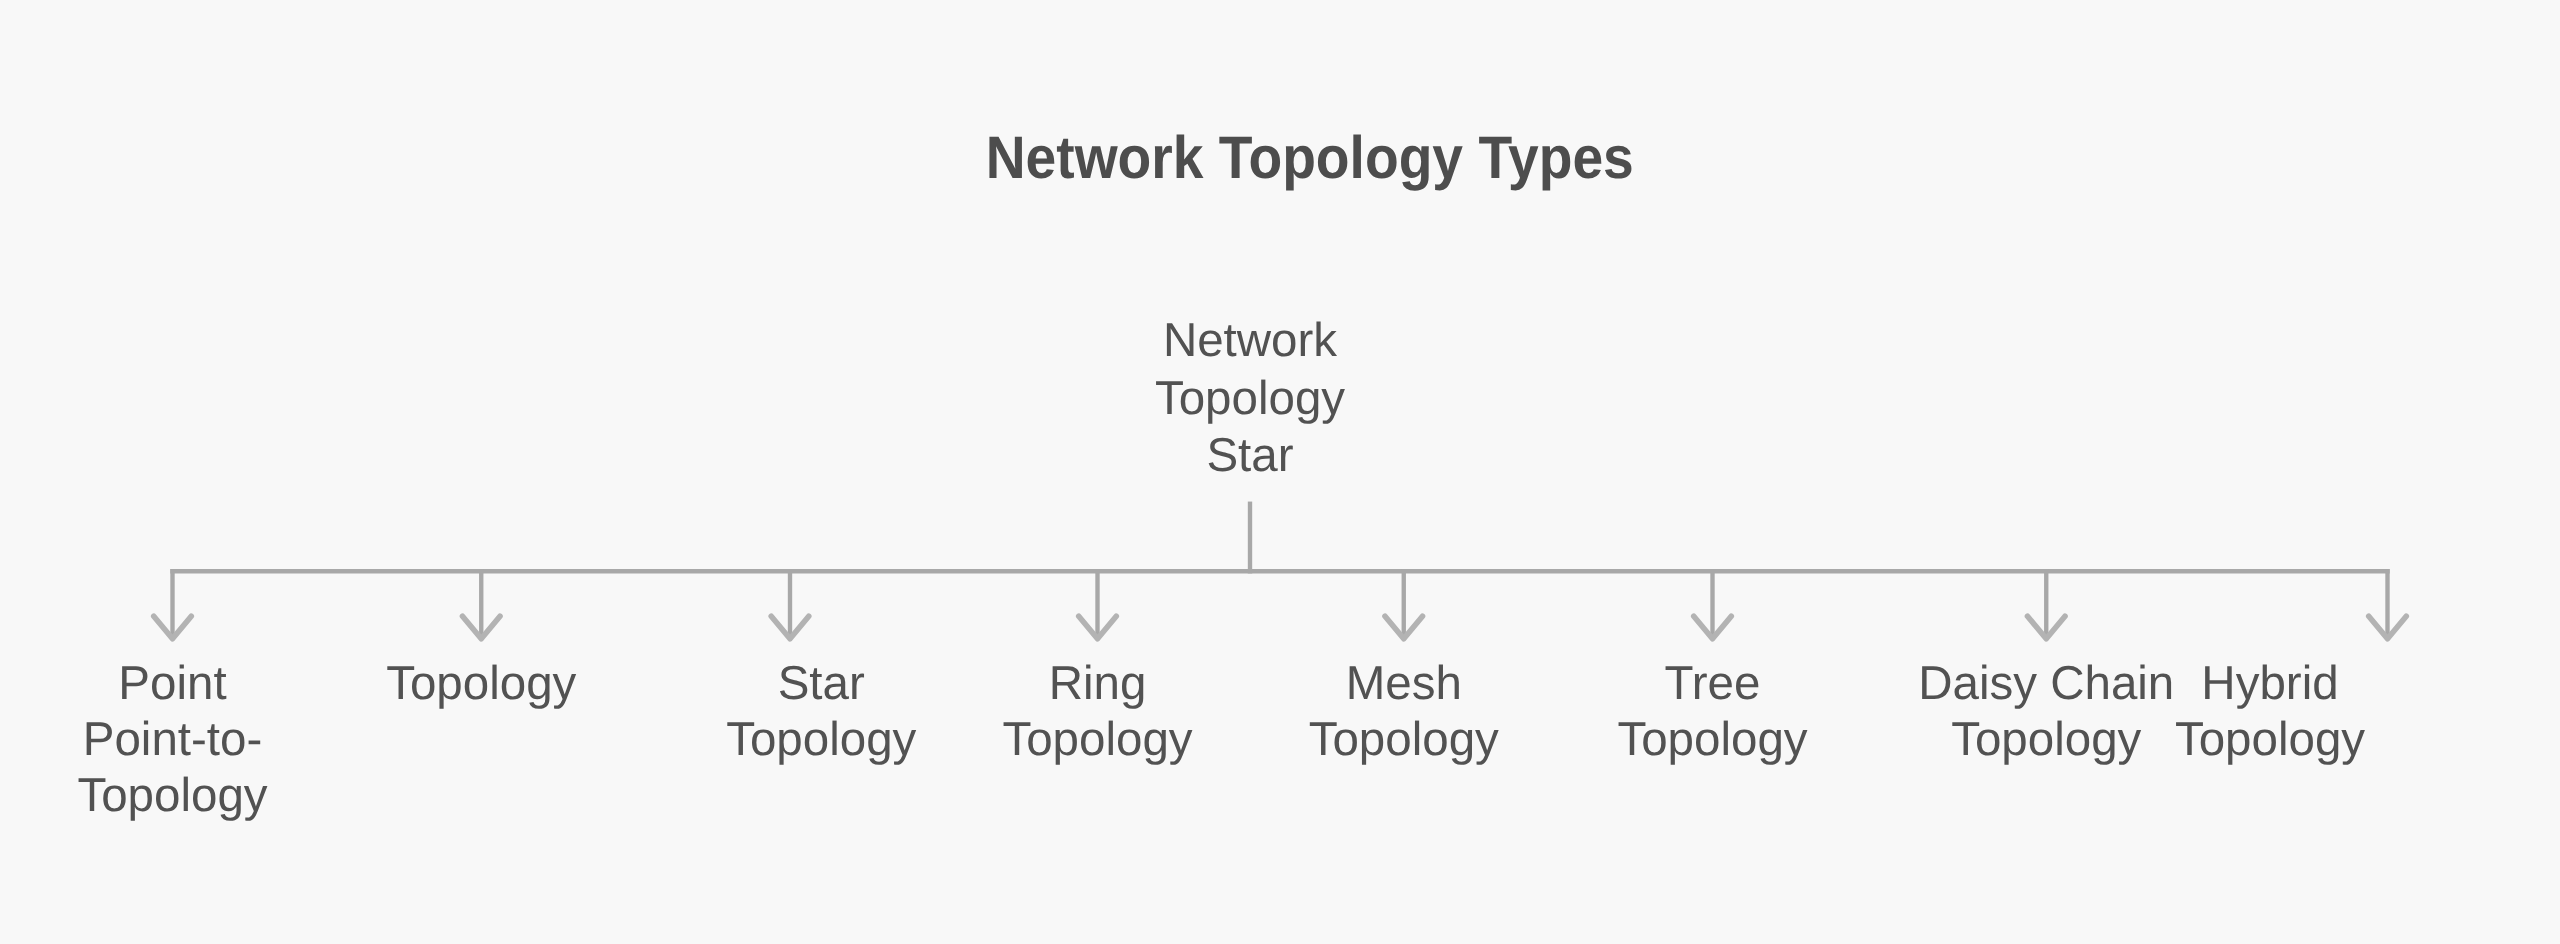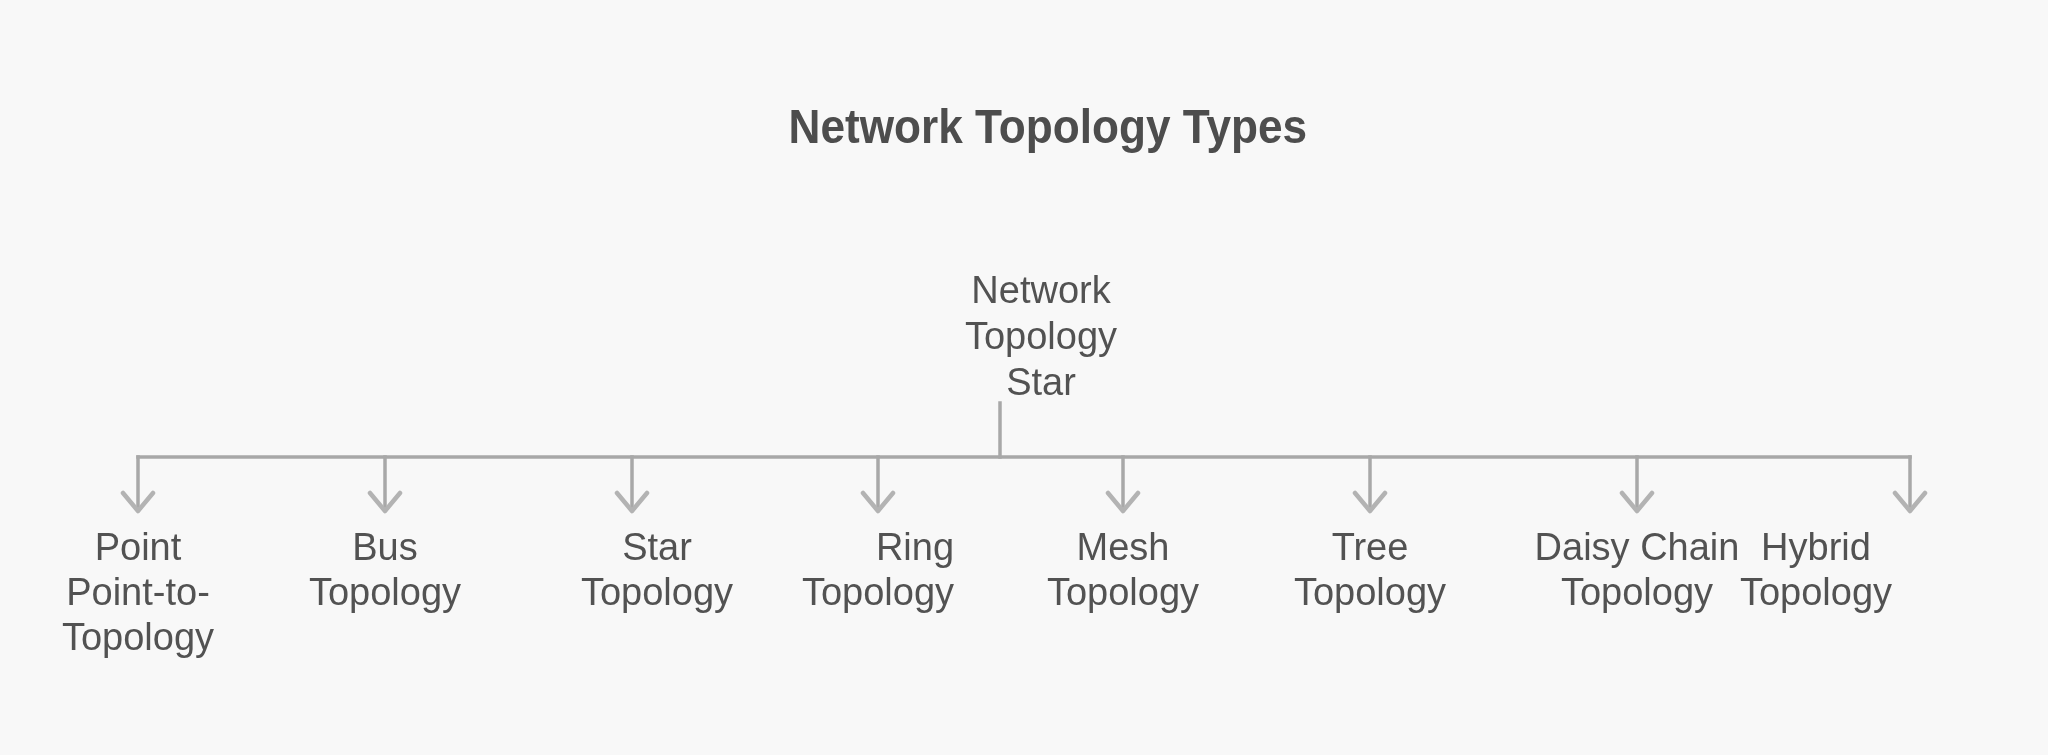--- a/index.html
+++ b/index.html
@@ -56,23 +56,22 @@
   .node {
     position: absolute;
     transform: translateX(-50%);
     text-align: center;
     color: var(--node-color, #525252);
     font-size: 38px;
     white-space: nowrap;
   }
   .root-node {
     left: 1000px;
-    top: 267px;
+    top: 250px;
     line-height: 46px;
-    margin-left: 41px;
   }
   .child-node {
     top: 525px;
     line-height: 45px;
   }
 </style>
 <title>Network Topology Types</title></head>
 <body>
 
 <div class="stage">
@@ -124,28 +123,27 @@
       <div>Star</div>
     </div>
 
   <div id="children">
       <div class="node child-node" style="left: 138px;">
         <div>Point</div>
         <div>Point-to-</div>
         <div>Topology</div>
       </div>
       <div class="node child-node" style="left: 385px;">
-        <div>Bus</div>
         <div>Topology</div>
       </div>
       <div class="node child-node" style="left: 657px;">
         <div>Star</div>
         <div>Topology</div>
       </div>
-      <div class="node child-node" style="left: 878px; text-align: right;">
+      <div class="node child-node" style="left: 878px;">
         <div>Ring</div>
         <div>Topology</div>
       </div>
       <div class="node child-node" style="left: 1123px;">
         <div>Mesh</div>
         <div>Topology</div>
       </div>
       <div class="node child-node" style="left: 1370px;">
         <div>Tree</div>
         <div>Topology</div>

